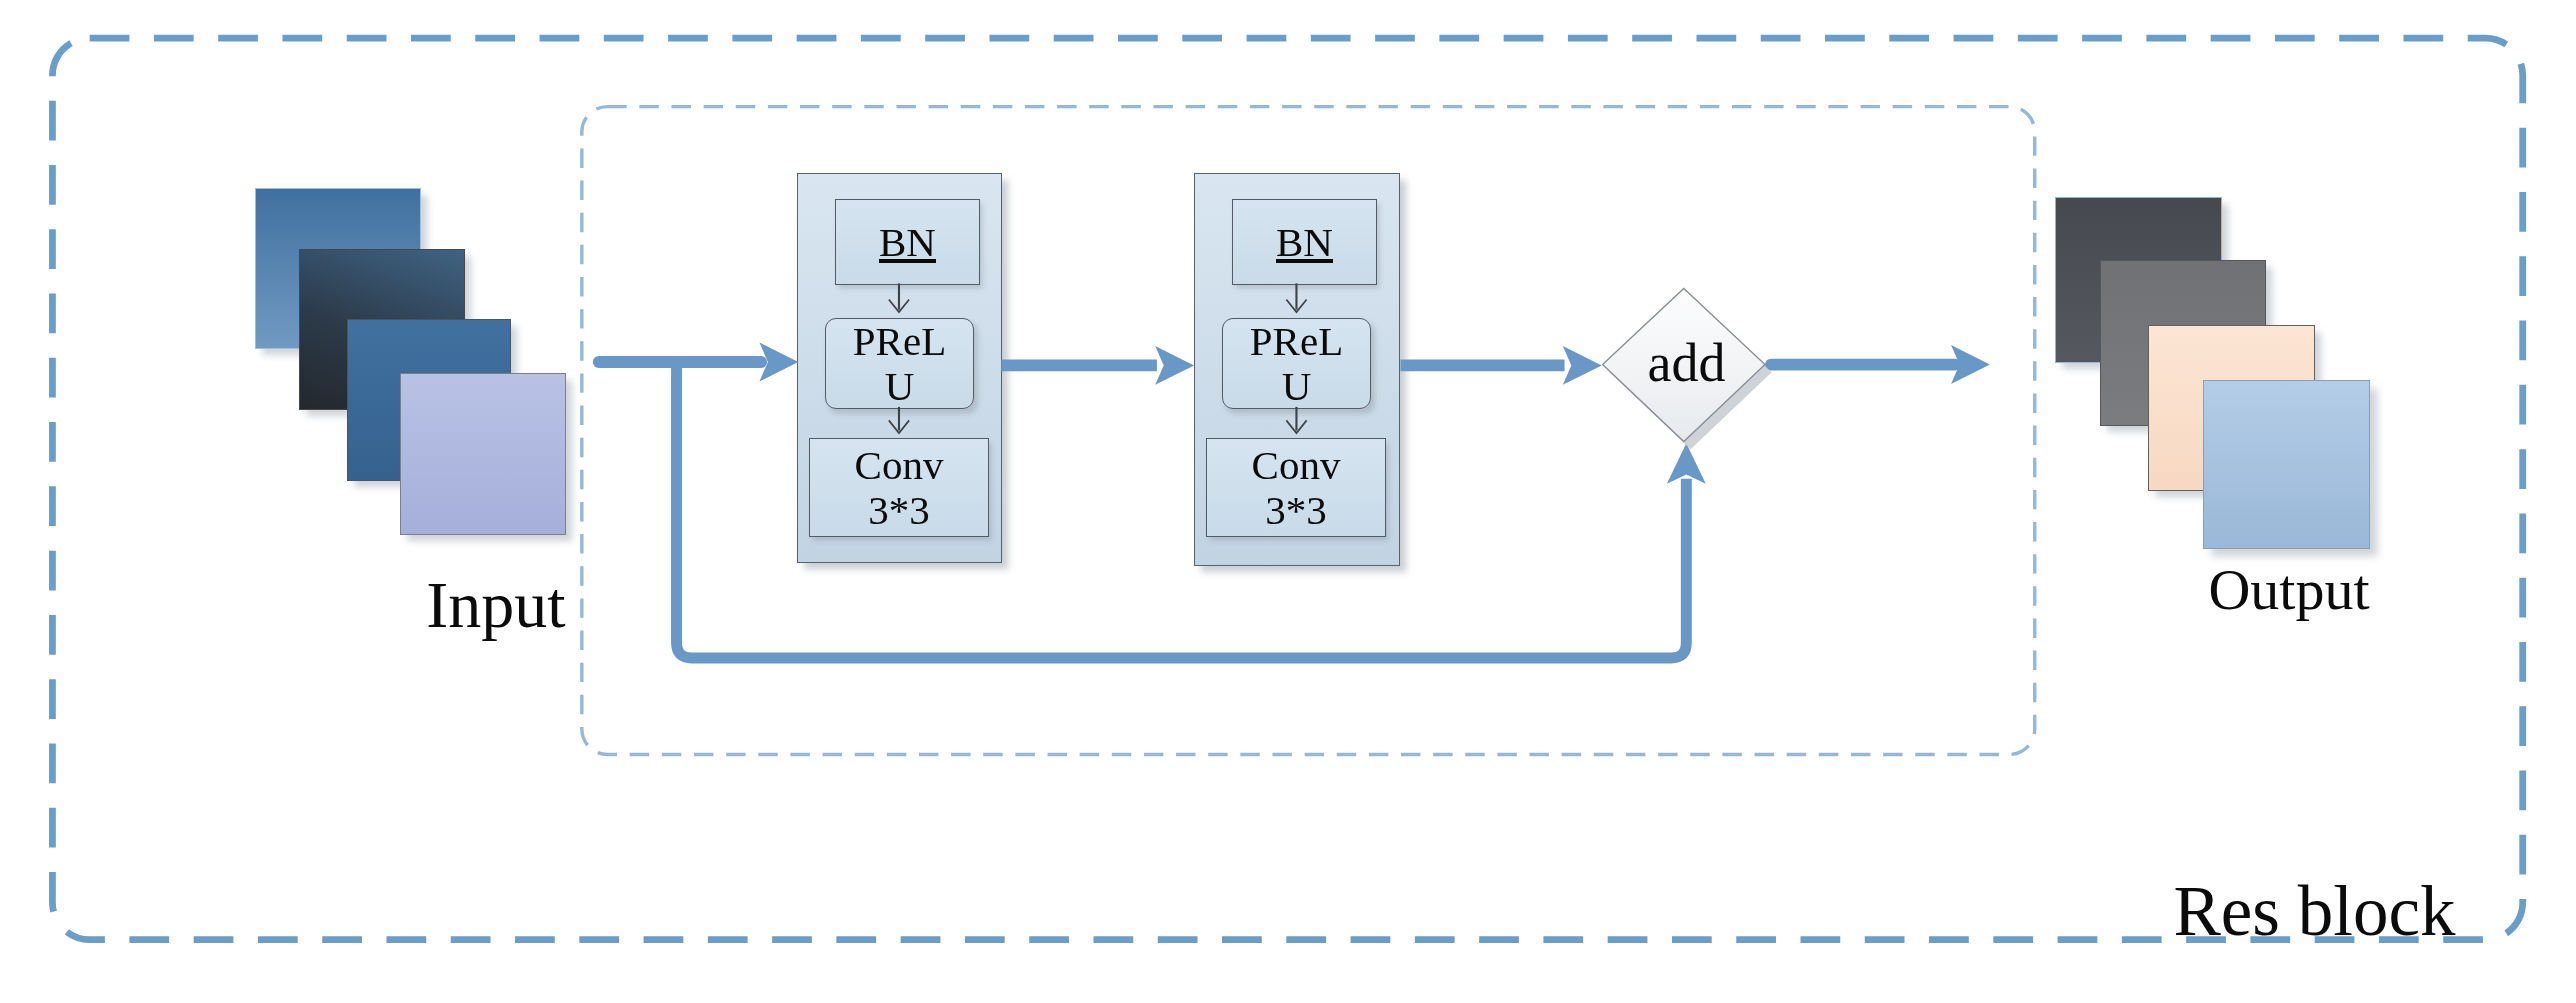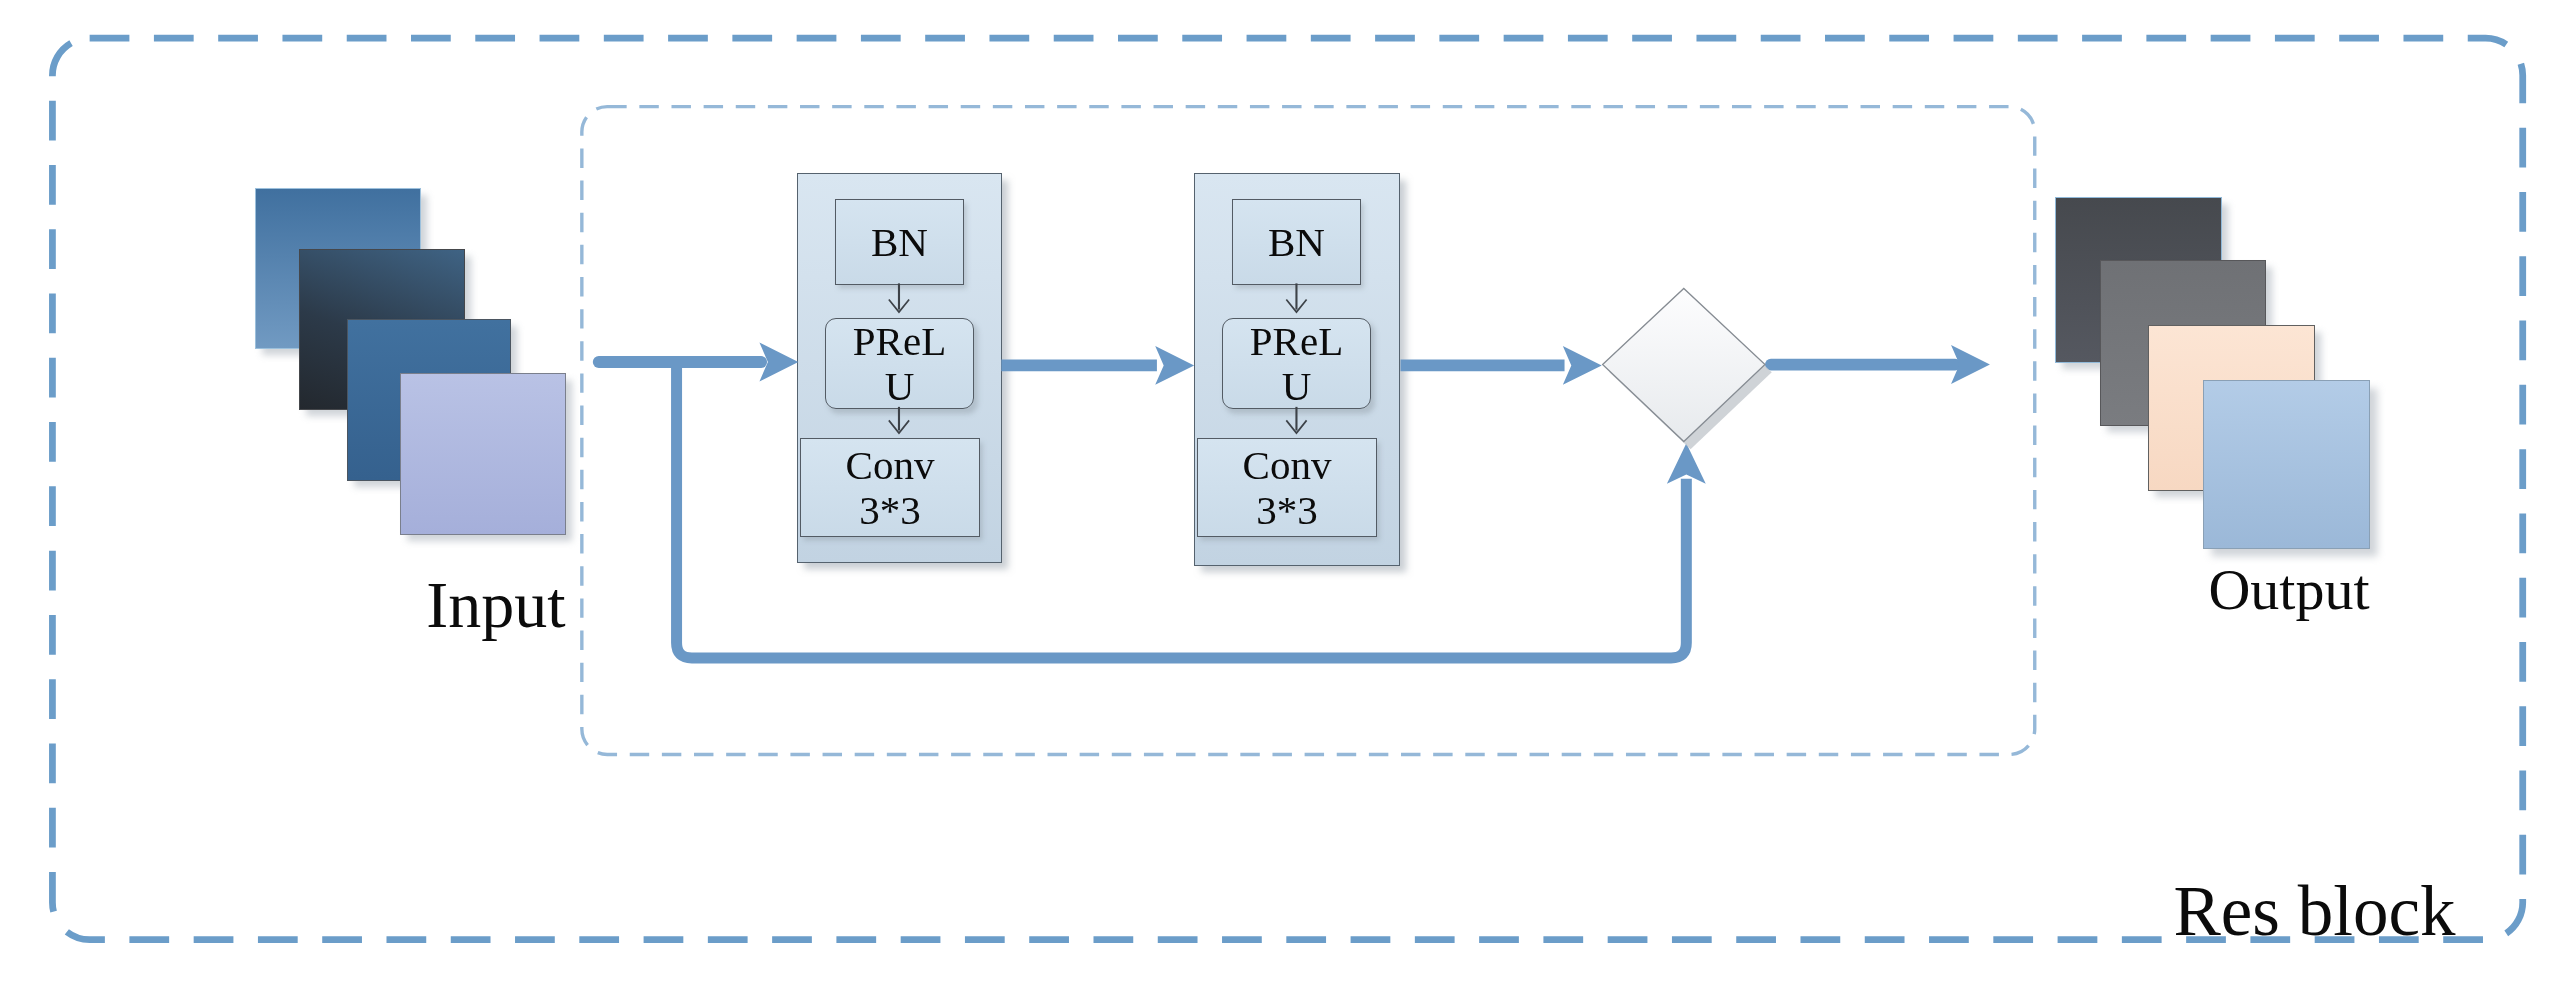--- a/index.html
+++ b/index.html
@@ -45,23 +45,23 @@
            box-shadow: 6.8px 6.8px 6.8px rgba(150,160,170,.5); }
   .block1 { left:797px; top:173px; width:205px; height:390px; }
   .block2 { left:1194px; top:173px; width:206px; height:393px; }
   .layerbox { position: absolute; box-sizing: border-box;
               background: linear-gradient(180deg,#d5e4f0 0%,#c9dae8 100%);
               border: 1.7px solid #535b64;
               box-shadow: 3.4px 4.2px 5px rgba(130,140,150,.35);
               display: flex; flex-direction: column;
               align-items: center; justify-content: center;
               font-size: 41px; line-height: 45px; text-align: center; }
-  .bn-box    { left:37px;  top:25px;  width:129px; height:86px; }
+  .bn-box    { left:37px;  top:25px;  width:145px; height:86px;text-decoration:underline; }
   .prelu-box { left:27px;  top:144px; width:149px; height:91px;border-radius:11px; }
-  .conv-box  { left:2px;  top:264px; width:180px; height:99px; }
+  .conv-box  { left:11px;  top:264px; width:180px; height:99px; }
   
   .label { position:absolute; text-align:center; white-space:nowrap; }
   .input-label  { left:369px;  top:567px; width:254px; font-size:66px; }
   .output-label { left:2162px; top:556px; width:254px; font-size:58px; }
   .resblock-label { left:2103px; top:871px; width:423px; font-size:71px; }
   .add-label { left:1602px; top:332px; width:169px; font-size:54px; z-index:3; }
   
   .ui-layer  { position:absolute; left:0; top:0; z-index:1; }
   #wires     { position:absolute; left:0; top:0; z-index:2; pointer-events:none; }
   .top-layer { z-index:3; }
@@ -163,14 +163,15 @@
       <line x1="1533" y1="481" x2="1533" y2="509" stroke-width="2.5"></line>
       <polyline points="1521,497 1533,512 1545,497" fill="none" stroke-width="2"></polyline>
     </g>
 
     <g>
       <polygon points="1903,440 1999,350 2095,440 1999,531" fill="#c7cbd0" opacity="0.85"></polygon>
       <polygon points="1895,431 1991,341 2087,431 1991,522" fill="url(#gdia)" stroke="#868c93" stroke-width="1.5"></polygon>
     </g>
   </svg>
 
+  <div class="label add-label top-layer">add</div>
 </div>
 
 
 </body></html>

